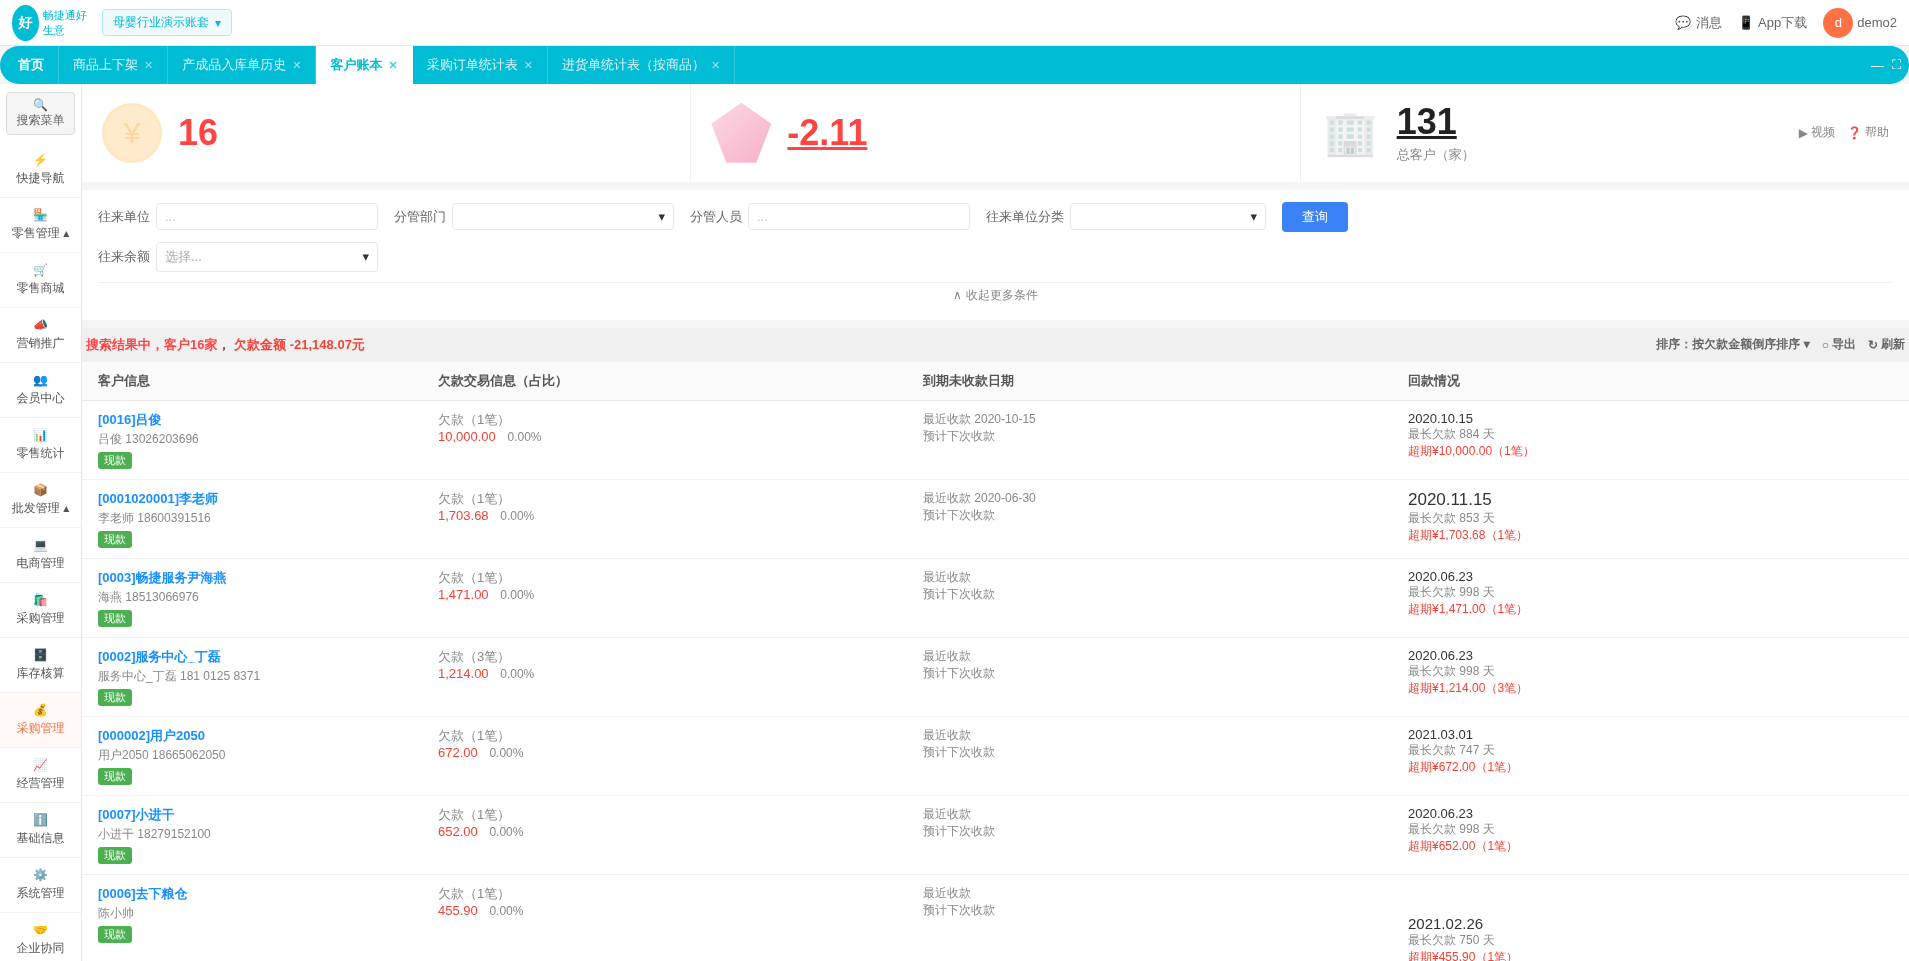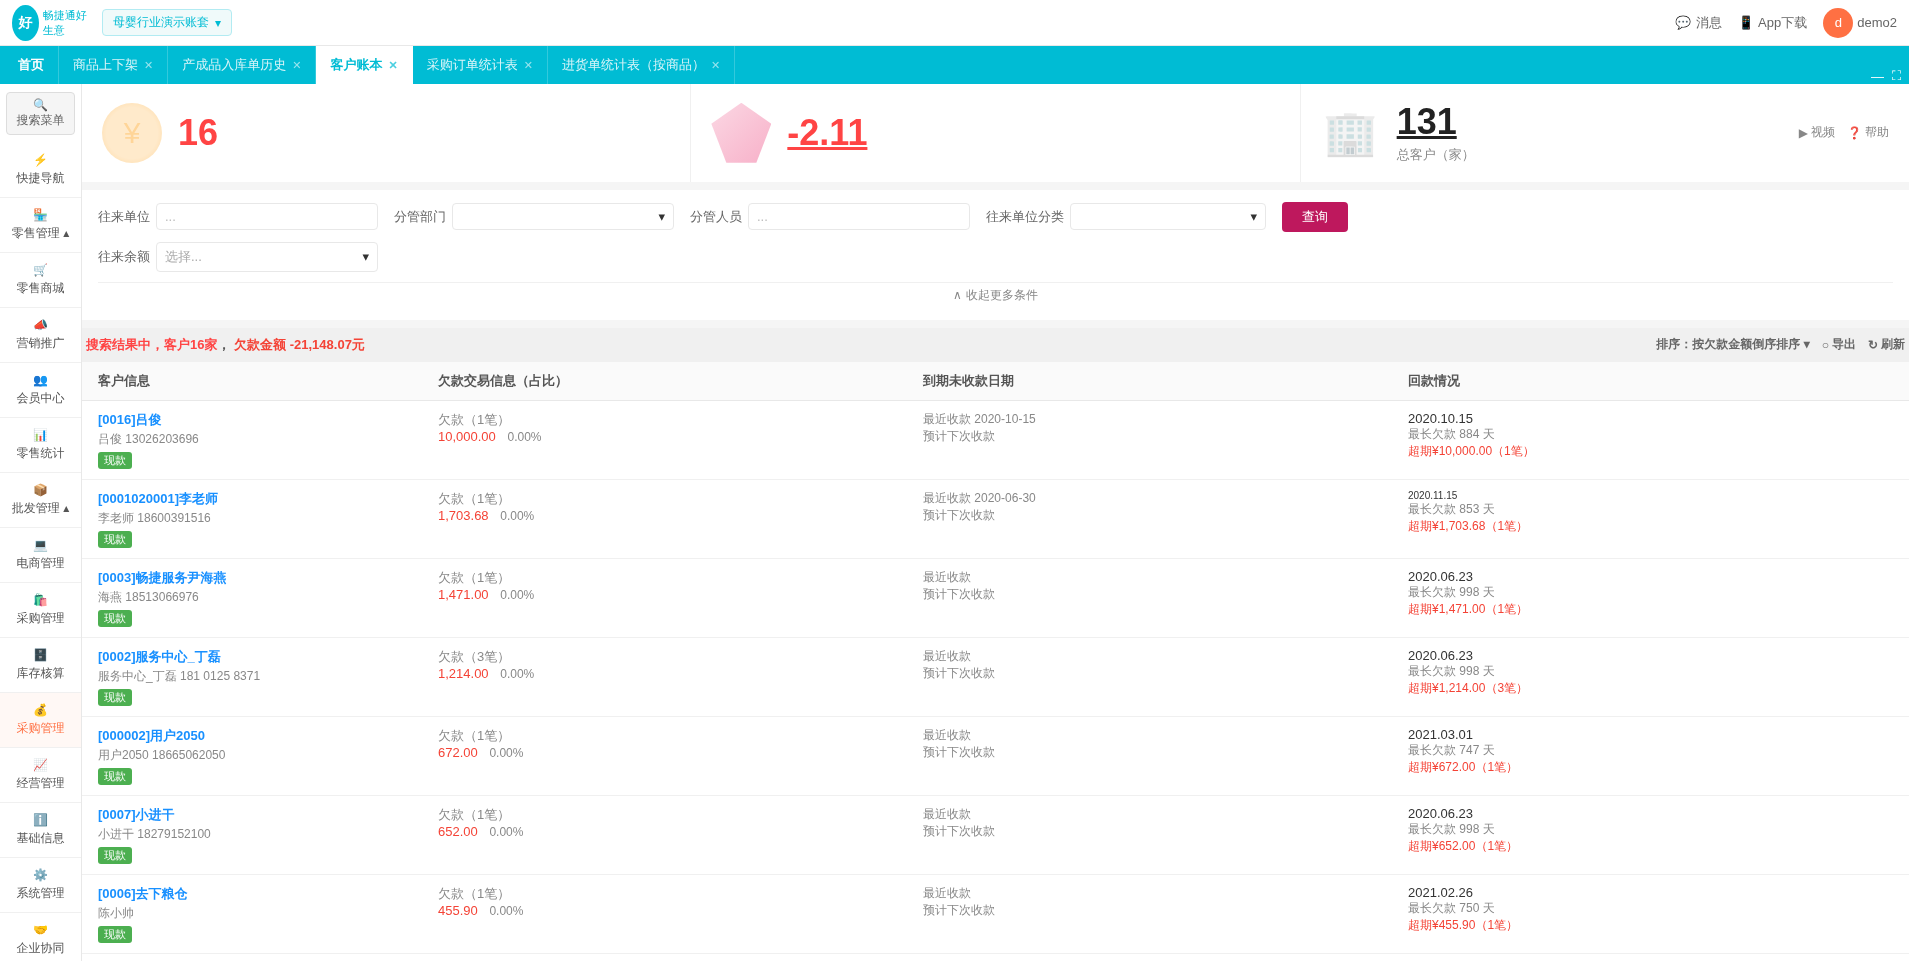--- a/index.html
+++ b/index.html
@@ -9,21 +9,21 @@
     .top-bar { display: flex; align-items: center; background: #fff; height: 46px; padding: 0 12px; border-bottom: 1px solid #e8e8e8; position: relative; }
     .logo-area { display: flex; align-items: center; width: 80px; }
     .logo-icon { width: 36px; height: 36px; background: #00bcd4; border-radius: 50%; display: flex; align-items: center; justify-content: center; color: #fff; font-size: 14px; font-weight: bold; }
     .logo-text { font-size: 11px; color: #00bcd4; margin-left: 4px; line-height: 1.3; }
     .company-selector { display: flex; align-items: center; background: #f0fafa; border: 1px solid #b2ebf2; border-radius: 4px; padding: 4px 10px; cursor: pointer; color: #00bcd4; font-size: 12px; margin-left: 10px; }
     .top-right { margin-left: auto; display: flex; align-items: center; gap: 16px; }
     .top-right-item { display: flex; align-items: center; gap: 4px; cursor: pointer; color: #666; font-size: 13px; }
     .avatar { width: 30px; height: 30px; border-radius: 50%; background: #ff7043; display: flex; align-items: center; justify-content: center; color: #fff; font-size: 13px; }
 
     
-    .nav-tabs { display: flex; background: #00bcd4; height: 38px; align-items: flex-end; padding: 0 0 0 4px; overflow: hidden; }
+    .nav-tabs { display: flex; background: #00bcd4; height: 38px; align-items: center; padding: 0 0 0 4px; overflow: hidden; border-radius: 19px; }
     .nav-tab { display: flex; align-items: center; height: 38px; padding: 0 14px; cursor: pointer; color: rgba(255,255,255,0.85); font-size: 13px; border-right: 1px solid rgba(255,255,255,0.2); white-space: nowrap; }
     .nav-tab.active { background: #fff; color: #00bcd4; font-weight: bold; }
     .nav-tab .close-x { margin-left: 6px; opacity: 0.7; font-size: 11px; }
     .nav-tab:first-child { background: transparent; color: #fff; font-weight: bold; }
     .nav-tabs-right { margin-left: auto; display: flex; align-items: center; gap: 8px; padding-right: 8px; color: #fff; }
 
     
     .layout { display: flex; height: calc(100vh - 84px); }
     .sidebar { width: 82px; background: #fff; border-right: 1px solid #e8e8e8; display: flex; flex-direction: column; overflow-y: auto; }
     .sidebar-search { padding: 8px 6px; }
@@ -45,21 +45,21 @@
     .stat-actions { display: flex; gap: 12px; align-items: flex-start; margin-left: auto; }
     .stat-action-btn { font-size: 12px; color: #888; cursor: pointer; display: flex; align-items: center; gap: 3px; }
 
     
     .filter-area { background: #fff; padding: 12px 16px; margin-bottom: 8px; }
     .filter-row { display: flex; align-items: center; gap: 16px; margin-bottom: 10px; flex-wrap: wrap; }
     .filter-item { display: flex; align-items: center; gap: 6px; flex: 1; min-width: 200px; max-width: 280px; }
     .filter-label { font-size: 13px; color: #666; white-space: nowrap; }
     .filter-input { flex: 1; border: 1px solid #e8e8e8; border-radius: 4px; padding: 5px 8px; font-size: 13px; color: #333; background: #fff; cursor: text; display: flex; align-items: center; justify-content: space-between; }
     .filter-select { flex: 1; border: 1px solid #e8e8e8; border-radius: 4px; padding: 5px 8px; font-size: 13px; color: #333; background: #fff; cursor: pointer; display: flex; align-items: center; justify-content: space-between; }
-    .search-btn { background: #be185d; color: #fff; border: none; border-radius: 4px; padding: 6px 20px; font-size: 13px; cursor: pointer; }
+    .search-btn { background: #3b82f6; color: #fff; border: none; border-radius: 4px; padding: 6px 20px; font-size: 13px; cursor: pointer; }
     .collapse-btn { text-align: center; padding: 4px; cursor: pointer; color: #888; font-size: 12px; border-top: 1px solid #f0f0f0; display: flex; align-items: center; justify-content: center; gap: 4px; }
 
     
     .results-header { background: #f0f0f0; padding: 8px 4px; display: flex; align-items: center; justify-content: space-between; font-weight: bold; }
     .results-info { font-size: 13px; color: #555; }
     .results-info span { color: #ff4444; }
     .results-actions { display: flex; align-items: center; gap: 12px; font-size: 12px; color: #666; }
     .results-actions .action-btn { cursor: pointer; display: flex; align-items: center; gap: 3px; }
 
     
@@ -352,21 +352,21 @@
         <div>
           <div class="debt-count">欠款（1笔）</div>
           <span class="amount-red">1,703.68</span>
           <span class="amount-pct">0.00%</span>
         </div>
         <div>
           <div class="debt-info"><span>最近收款</span> <span>2020-06-30</span></div>
           <div class="debt-info"><span>预计下次收款</span></div>
         </div>
         <div>
-          <div style="font-size:10px;">2020.11.15</div>
+          <div style="font-size:17px;">2020.11.15</div>
           <div class="overdue-days">最长欠款 853 天</div>
           <div class="overdue-link">超期¥1,703.68（1笔）</div>
         </div>
       </div>
 
       <div class="table-row">
         <div>
           <div class="customer-name">[0003]畅捷服务尹海燕</div>
           <div class="customer-sub">海燕  18513066976</div>
           <span class="tag">现款</span>
@@ -462,21 +462,21 @@
         <div>
           <div class="debt-count">欠款（1笔）</div>
           <span class="amount-red">455.90</span>
           <span class="amount-pct">0.00%</span>
         </div>
         <div>
           <div class="debt-info"><span>最近收款</span></div>
           <div class="debt-info"><span>预计下次收款</span></div>
         </div>
         <div>
-          <div style="font-size:13px;">2021.02.26</div>
+          <div style="font-size:15px;margin-top:30px;">2021.02.26</div>
           <div class="overdue-days">最长欠款 750 天</div>
           <div class="overdue-link">超期¥455.90（1笔）</div>
         </div>
       </div>
 
       <div class="table-row">
         
         
         
         

